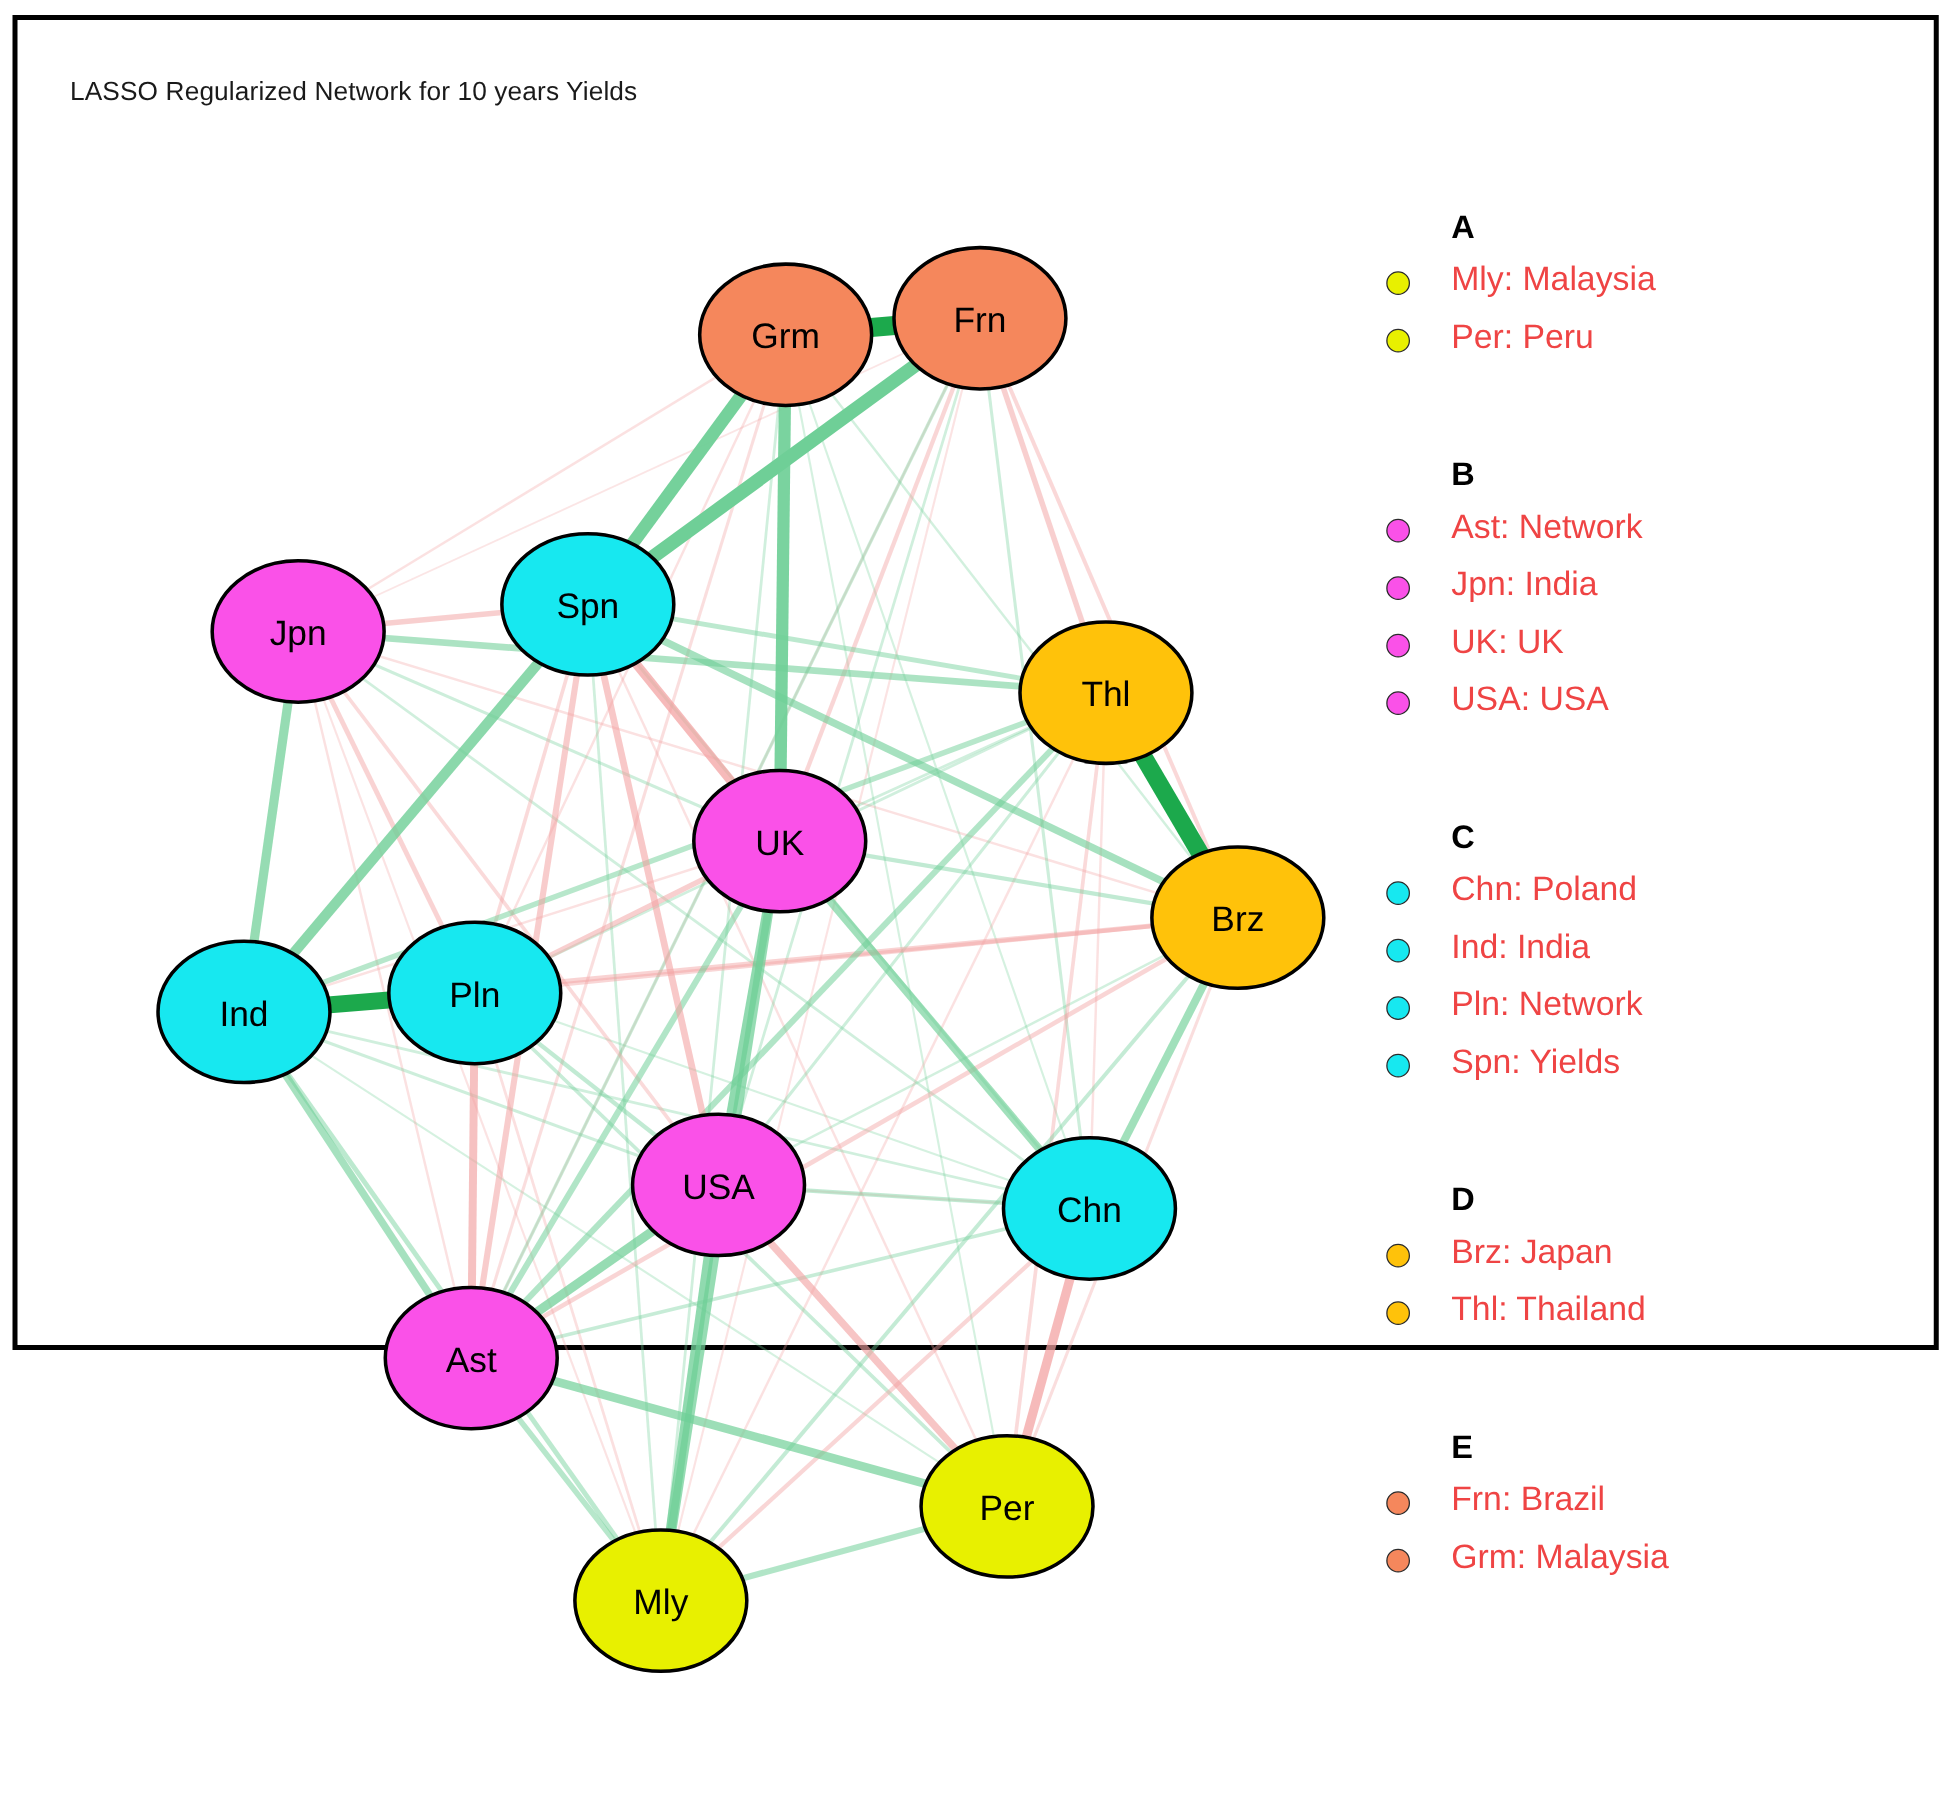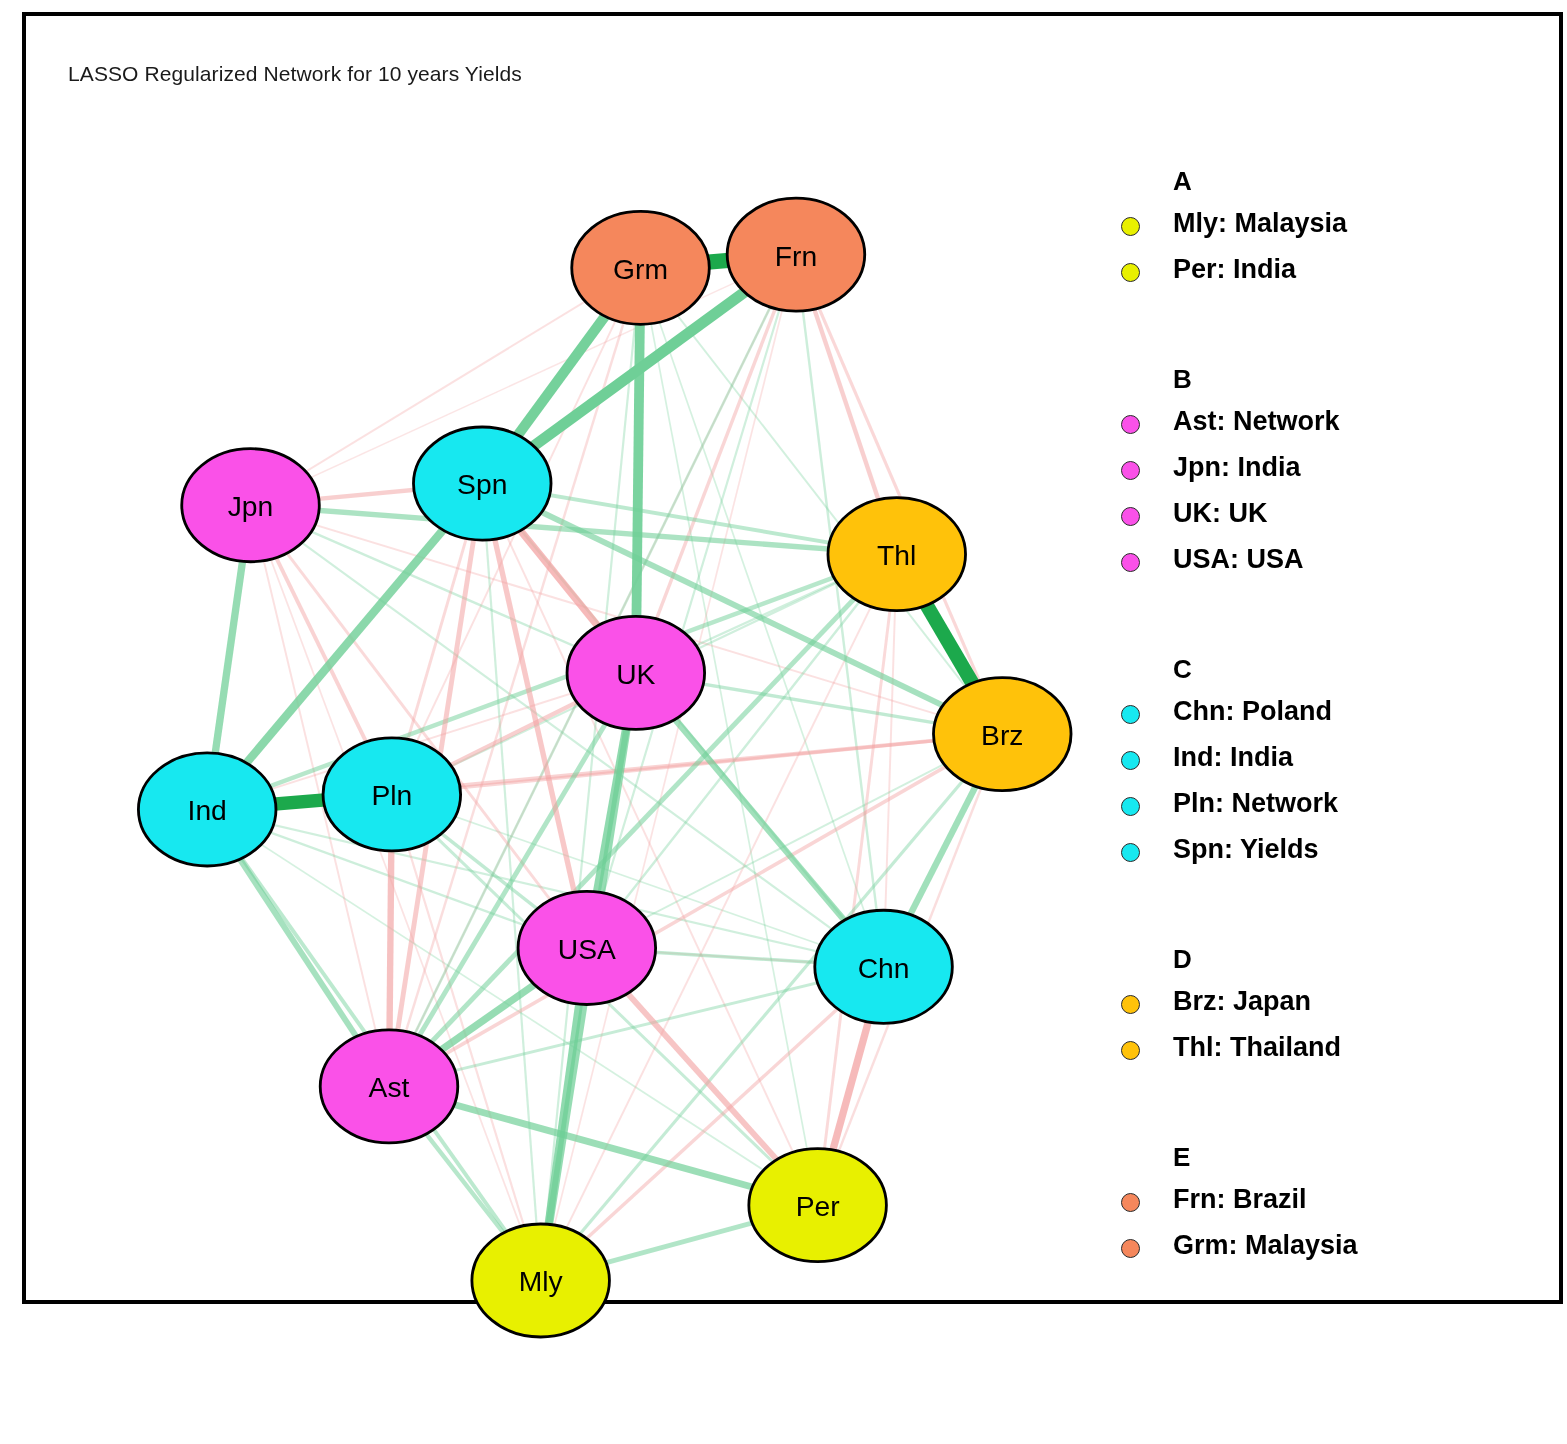--- a/index.html
+++ b/index.html
@@ -1,28 +1,28 @@
 <!DOCTYPE html>
 <html><head>
 <meta charset="utf-8">
 <style>
   html,body{margin:0;padding:0;background:#ffffff;}
   body{width:1567px;height:1444px;font-family:"Liberation Sans",sans-serif;}
-  #frame{position:absolute;left:22px;top:12px;width:1541px;height:1292px;
+  #frame{position:absolute;left:10px;top:12px;width:1541px;height:1068px;
          border:4px solid #000;box-sizing:border-box;background:#fff;}
   #title{position:absolute;left:42px;top:46px;font-size:21px;color:#1a1a1a;
          letter-spacing:.1px;white-space:nowrap;}
   #graph{position:absolute;left:18px;top:70px;width:1080px;height:1300px;}
   #legend{position:absolute;left:1095px;top:150px;width:430px;height:1130px;}
   .lg-group{position:absolute;left:0;width:430px;}
   .lg-head{position:absolute;left:52px;font-size:26px;font-weight:bold;color:#000;}
   .lg-row{position:absolute;left:0;height:46px;}
   .lg-dot{position:absolute;left:0px;top:13px;width:19px;height:19px;border-radius:50%;
           border:1.5px solid #2a2a2a;box-sizing:border-box;}
-  .lg-lbl{position:absolute;left:52px;top:4px;font-size:27px;color:#000000;white-space:nowrap;font-weight:bold;}
+  .lg-lbl{position:absolute;left:52px;top:4px;font-size:27px;color:#ef4444;white-space:nowrap;}
   text.nodelabel{font-family:"Liberation Sans",sans-serif;font-size:30px;fill:#000;
                  text-anchor:middle;dominant-baseline:central;}
 </style>
 </head>
 <body>
 
 <div id="frame">
 
   <div id="title">LASSO Regularized Network for 10 years Yields</div>
 
@@ -176,21 +176,21 @@
 
   <div id="legend">
       <div class="lg-group" style="top: 0px; height: 130px;">
         <div class="lg-head" style="top: 0px;">A</div>
         <div class="lg-row" style="top: 38px;">
           <span class="lg-dot" style="background: rgb(232, 240, 0);"></span>
           <span class="lg-lbl">Mly: Malaysia</span>
         </div>
         <div class="lg-row" style="top: 84px;">
           <span class="lg-dot" style="background: rgb(232, 240, 0);"></span>
-          <span class="lg-lbl">Per: India</span>
+          <span class="lg-lbl">Per: Peru</span>
         </div>
       </div>
       <div class="lg-group" style="top: 198px; height: 222px;">
         <div class="lg-head" style="top: 0px;">B</div>
         <div class="lg-row" style="top: 38px;">
           <span class="lg-dot" style="background: rgb(250, 81, 232);"></span>
           <span class="lg-lbl">Ast: Network</span>
         </div>
         <div class="lg-row" style="top: 84px;">
           <span class="lg-dot" style="background: rgb(250, 81, 232);"></span>

